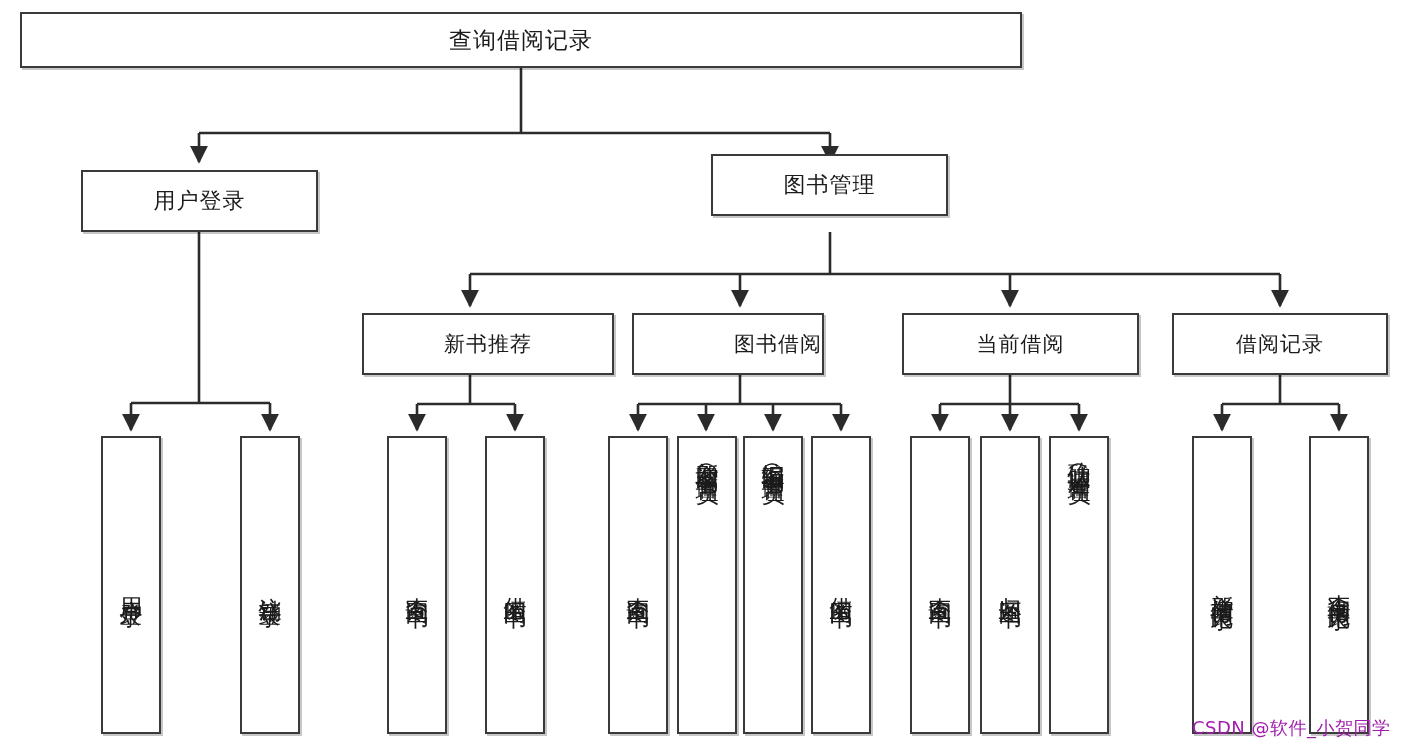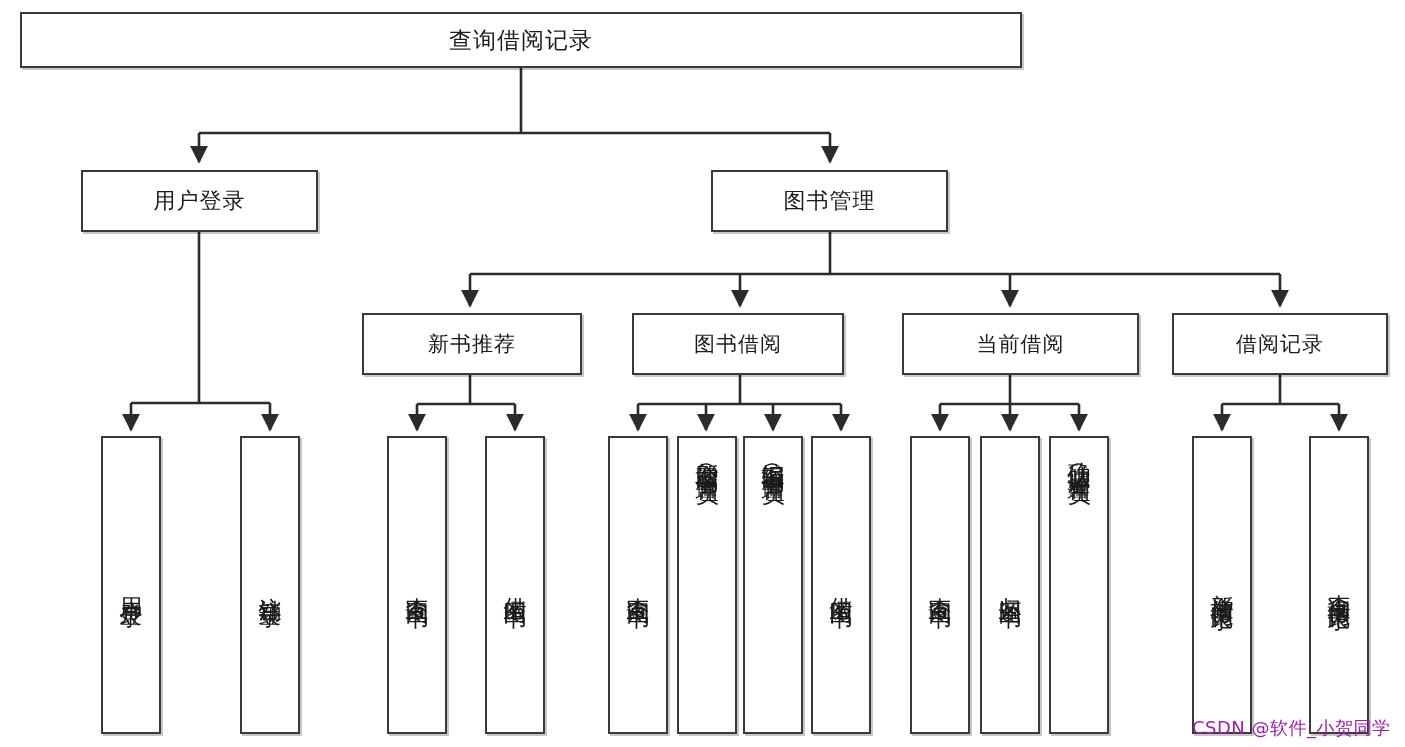--- a/index.html
+++ b/index.html
@@ -132,28 +132,28 @@
     </g>
   </svg>
 
   <div class="node root" style="left:20px; top:12px; width:1002px; height:56px;">
     <span class="label">查询借阅记录</span>
   </div>
 
   <div class="node level2" style="left:81px; top:170px; width:237px; height:62px;">
     <span class="label">用户登录</span>
   </div>
-  <div class="node level2" style="left:711px; top:170px; width:237px; height:62px;">
+  <div class="node level2" style="left:711px; top:154px; width:237px; height:62px;">
     <span class="label">图书管理</span>
   </div>
 
-  <div class="node level3" style="left:362px; top:313px; width:220px; height:62px;">
+  <div class="node level3" style="left:362px; top:313px; width:252px; height:62px;">
     <span class="label">新书推荐</span>
   </div>
-  <div class="node level3" style="left:632px; top:313px; width:212px; height:62px;">
+  <div class="node level3" style="left:632px; top:313px; width:192px; height:62px;justify-content:flex-end;">
     <span class="label">图书借阅</span>
   </div>
   <div class="node level3" style="left:902px; top:313px; width:237px; height:62px;">
     <span class="label">当前借阅</span>
   </div>
   <div class="node level3" style="left:1172px; top:313px; width:216px; height:62px;">
     <span class="label">借阅记录</span>
   </div>
 
   <div class="node leaf short" style="left:101px; top:436px; width:60px; height:298px;">

